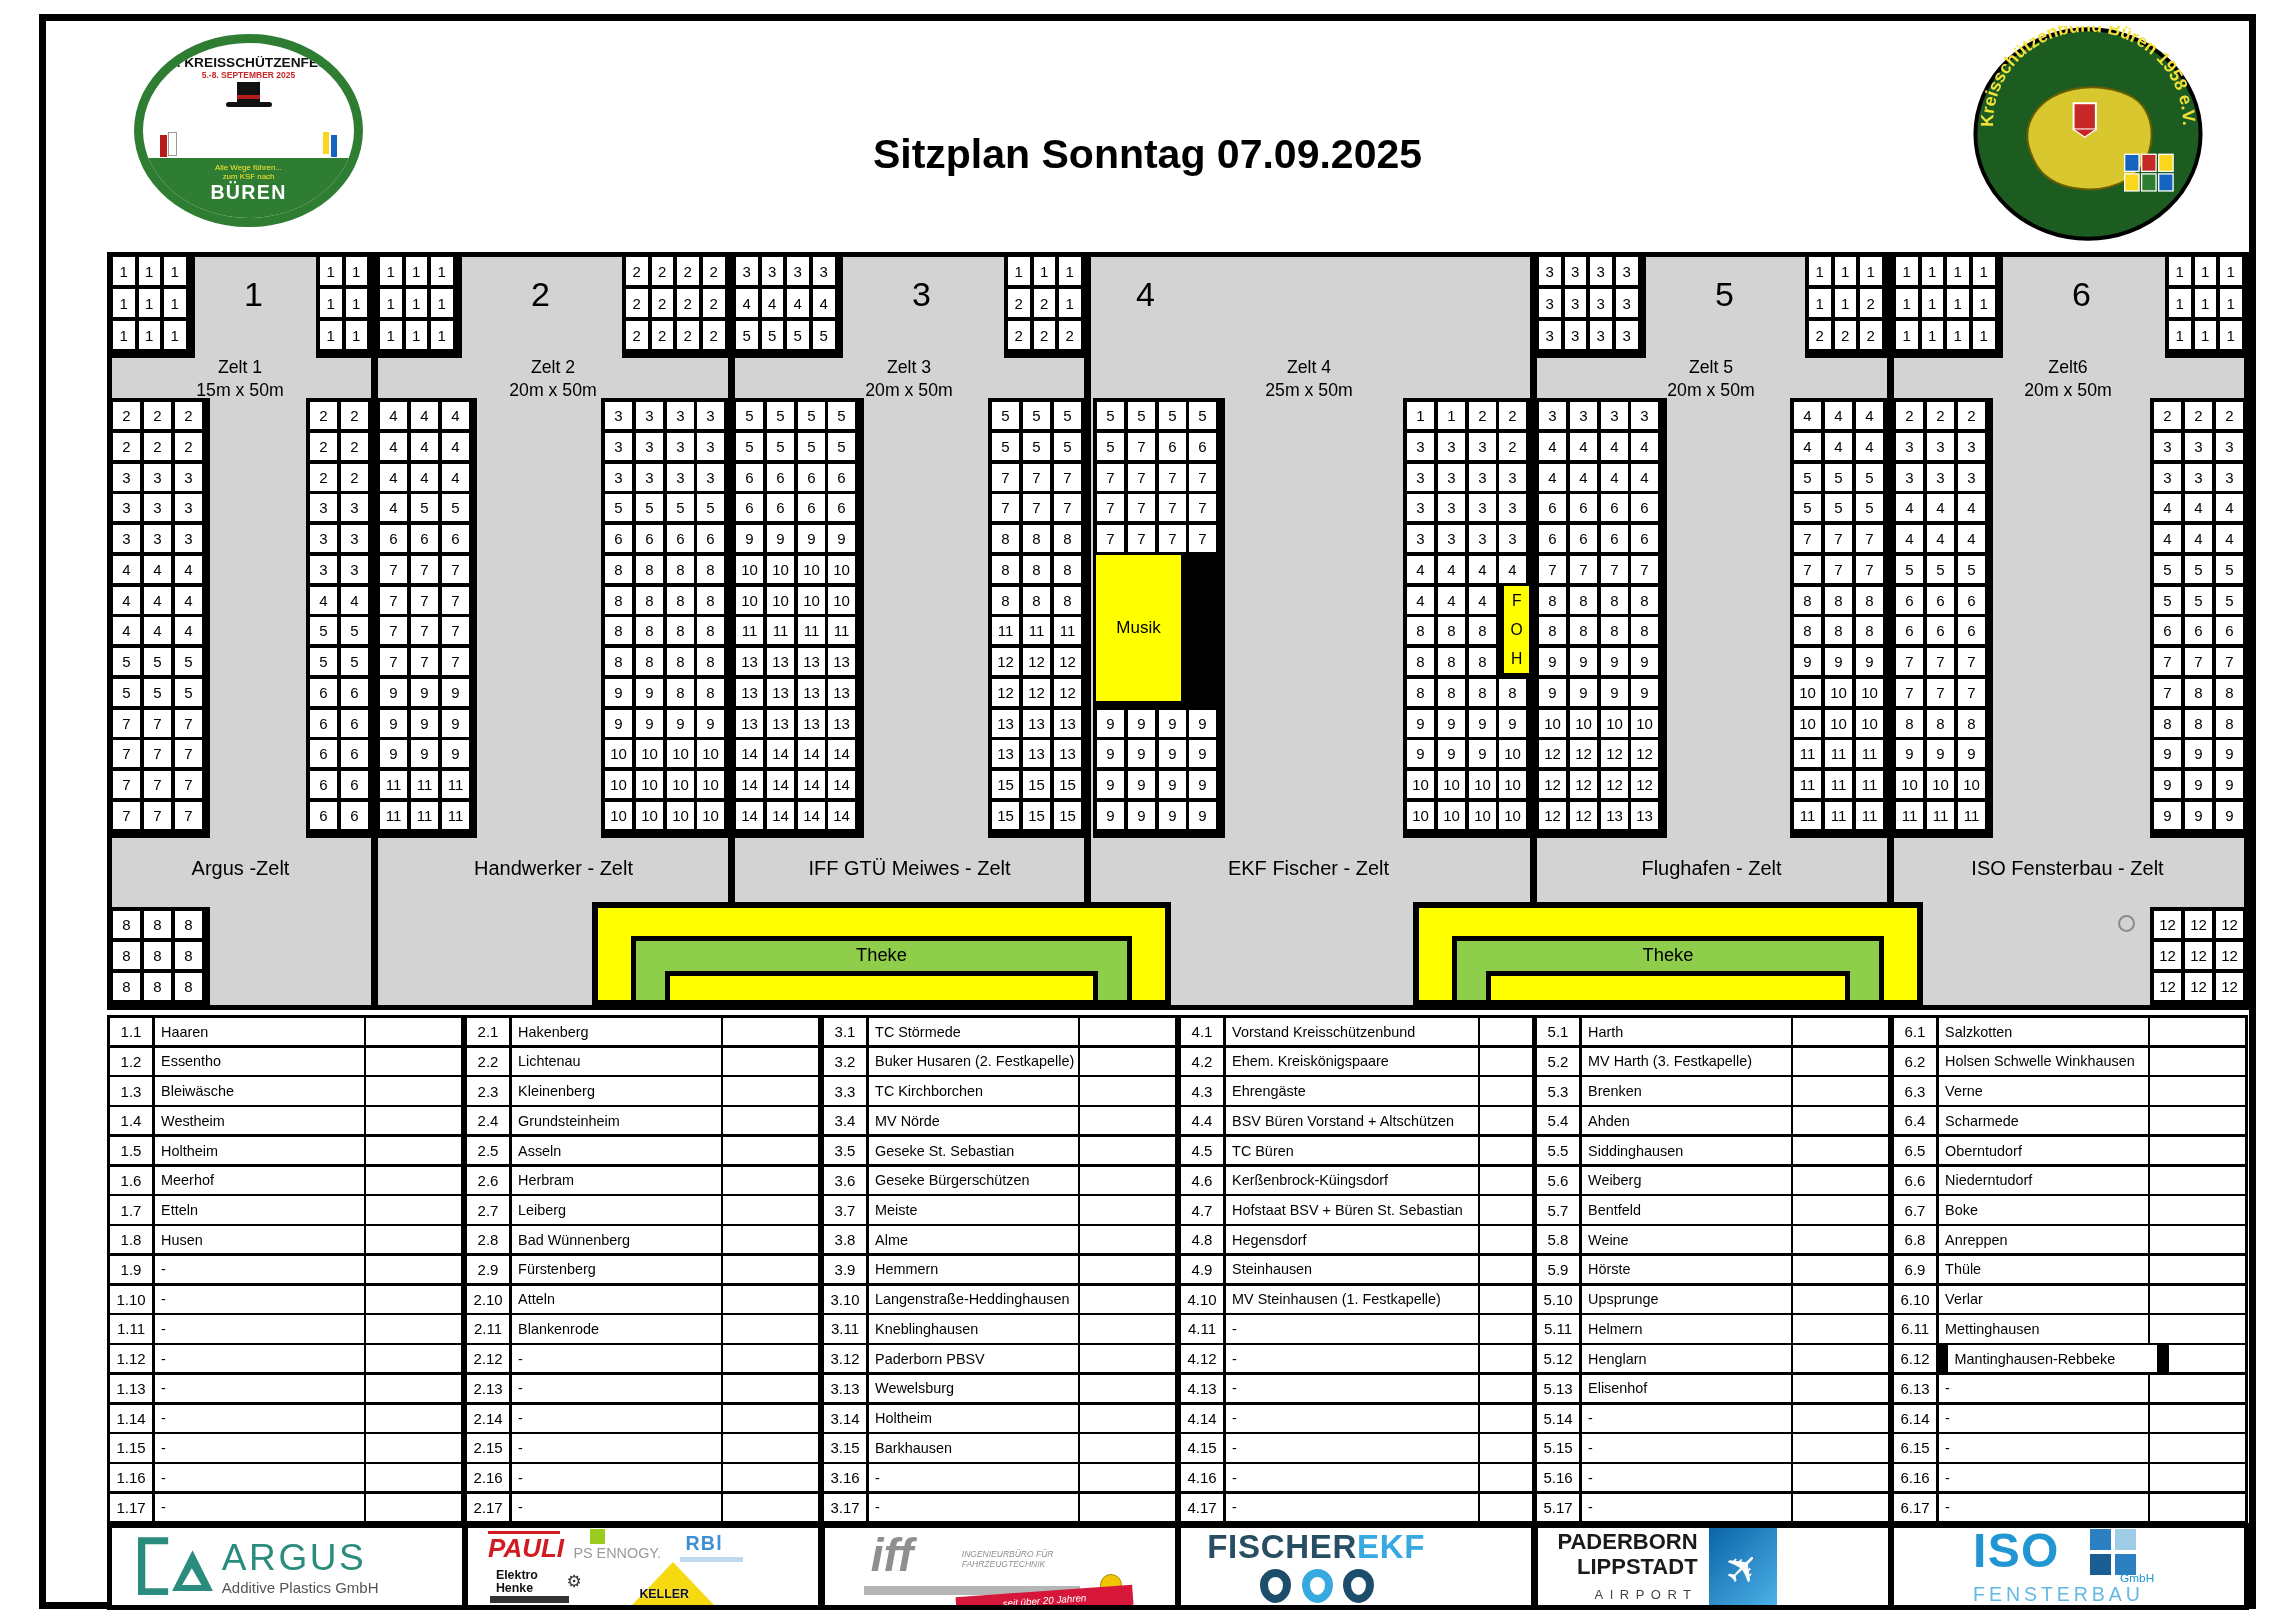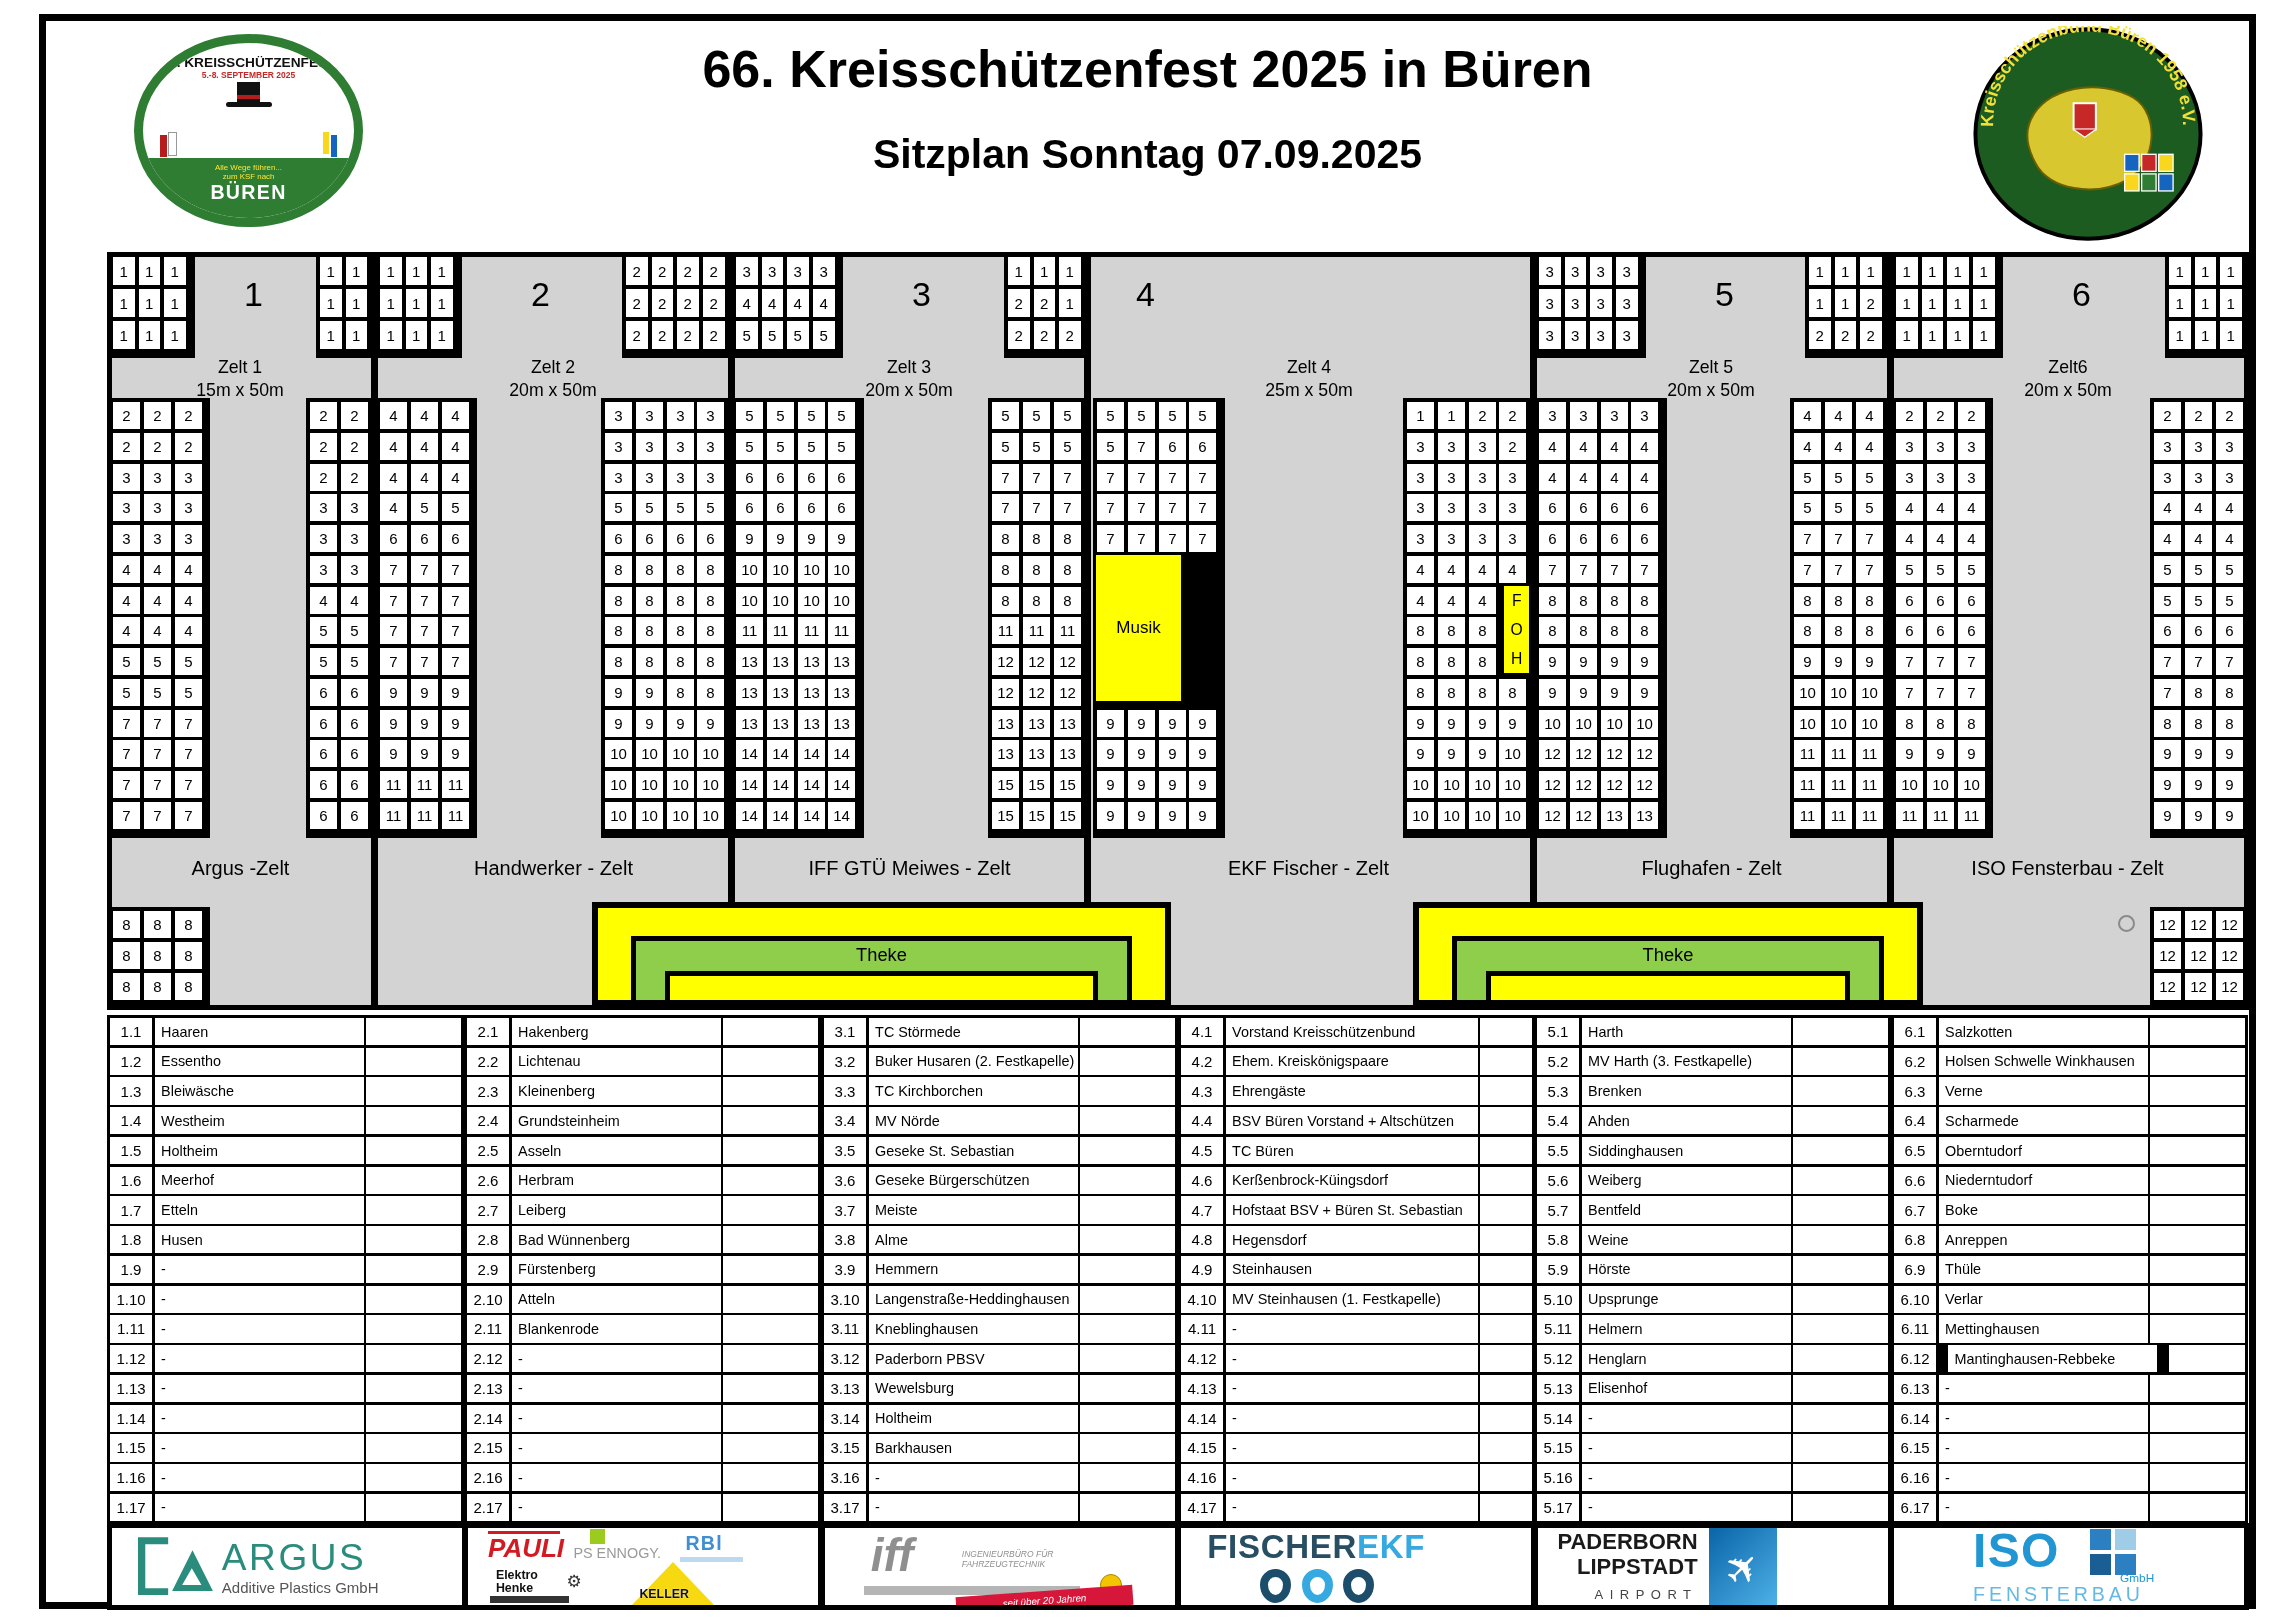--- a/index.html
+++ b/index.html
@@ -126,21 +126,20 @@
   .iso-win div{background:#2c7fc0;}
   .iso-win div:nth-child(2){background:#9fcde8;}
   .iso-win div:nth-child(3){background:#1b5e93;}
 </style>
 </head>
 <body>
 
 <div class="page">
   <div class="frame"></div>
 
-  <div class="title">66. Kreisschützenfest 2025 in Büren</div>
   <div class="subtitle">Sitzplan Sonntag 07.09.2025</div>
 
   <div class="badge-left">
     <div class="bl1">66. KREISSCHÜTZENFEST</div>
     <div class="bl2">5.-8. SEPTEMBER 2025</div>
     <div class="hat">
       <div class="feather"></div>
         <div class="crown"></div>
         <div class="band"></div>
         <div class="brim"></div>

